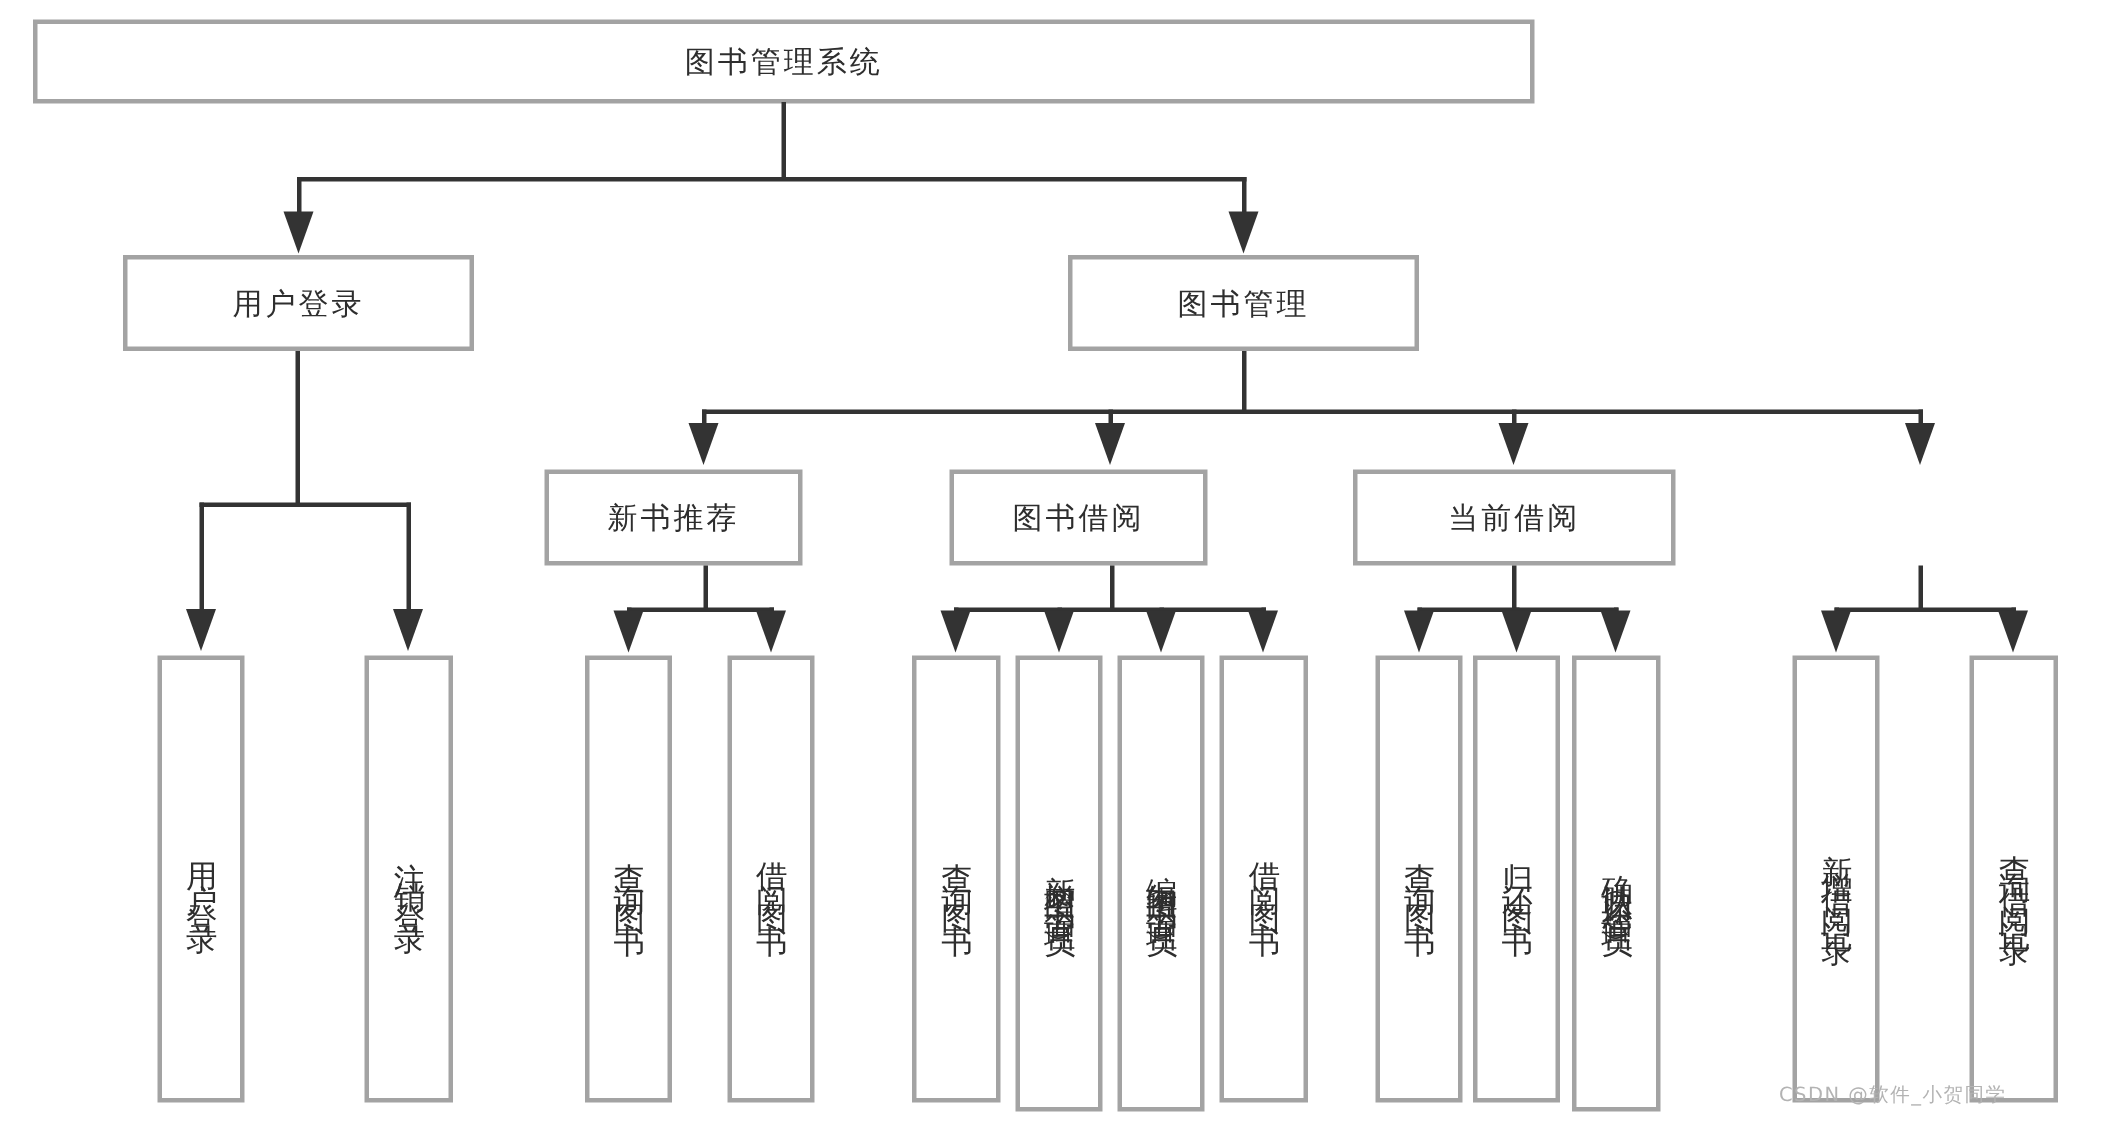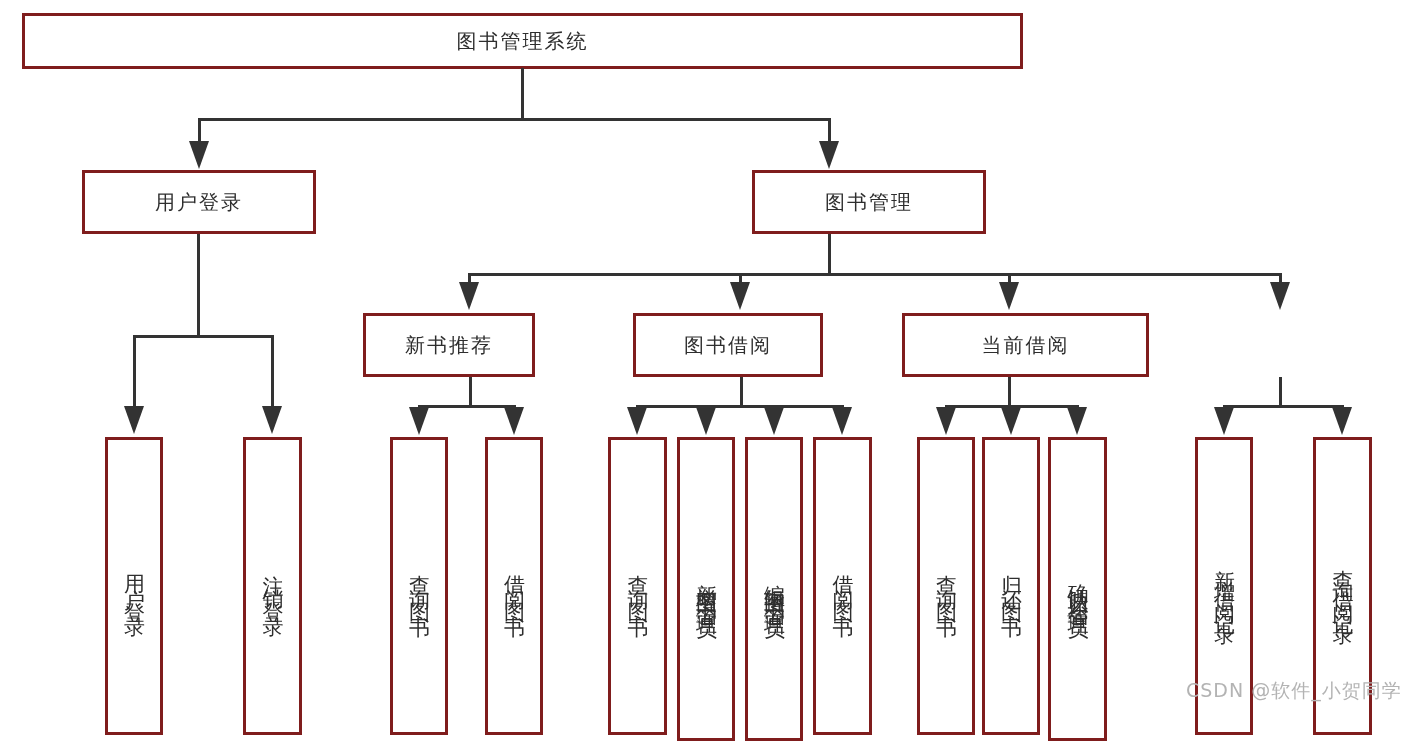--- a/index.html
+++ b/index.html
@@ -1,37 +1,37 @@
 <!DOCTYPE html>
 <html><head>
 <meta charset="utf-8">
 <style>
   html,body{margin:0;padding:0;background:#ffffff;}
   #stage{
     position:relative;width:1405px;height:747px;background:#ffffff;overflow:hidden;
     font-family:"DejaVu Sans","Liberation Sans",sans-serif;color:#2e2e2e;
   }
   .node{
-    position:absolute;box-sizing:border-box;border:3px solid #7f1d1d;background:#ffffff;
+    position:absolute;box-sizing:border-box;border:3px solid #a3a3a3;background:#ffffff;
     display:flex;align-items:center;justify-content:center;
   }
   .node.h{font-size:20px;letter-spacing:2px;}
   .node.v span{writing-mode:vertical-rl;font-size:21px;line-height:1;}
   .s4{letter-spacing:14px;}
   .s6{letter-spacing:11px;}
   .s9{letter-spacing:5px;}
   .vline,.hline{position:absolute;background:#333333;}
   .arrow{
     position:absolute;width:0;height:0;
     border-left:10px solid transparent;border-right:10px solid transparent;
     border-top:28px solid #333333;
   }
   #watermark{
-    position:absolute;left:1186px;top:678px;z-index:5;
-    font-size:19px;letter-spacing:1px;color:#b3b3b3;white-space:nowrap;
+    position:absolute;left:1186px;top:721px;z-index:5;
+    font-size:13px;letter-spacing:1px;color:#b3b3b3;white-space:nowrap;
   }
 </style>
 </head>
 <body>
 
 <div id="stage">
 
   <div class="node h" style="left:22px;top:13px;width:1001px;height:56px">
     <span>图书管理系统</span>
   </div>
@@ -39,21 +39,21 @@
   <div class="vline" style="left:521px;top:68px;width:3px;height:52px"></div>
   <div class="hline" style="left:198px;top:118px;width:633px;height:3px"></div>
   <div class="vline" style="left:198px;top:118px;width:3px;height:28px"></div>
   <div class="arrow" style="left:189px;top:141px"></div>
   <div class="vline" style="left:828px;top:118px;width:3px;height:28px"></div>
   <div class="arrow" style="left:819px;top:141px"></div>
 
   <div class="node h" style="left:82px;top:170px;width:234px;height:64px">
     <span>用户登录</span>
   </div>
-  <div class="node h" style="left:752px;top:170px;width:234px;height:64px">
+  <div class="node h" style="left:712px;top:170px;width:234px;height:64px">
     <span>图书管理</span>
   </div>
 
   <div class="vline" style="left:197px;top:234px;width:3px;height:103px"></div>
   <div class="hline" style="left:133px;top:335px;width:141px;height:3px"></div>
   <div class="vline" style="left:133px;top:335px;width:3px;height:74px"></div>
   <div class="arrow" style="left:124px;top:406px"></div>
   <div class="vline" style="left:271px;top:335px;width:3px;height:74px"></div>
   <div class="arrow" style="left:262px;top:406px"></div>
 
@@ -64,24 +64,24 @@
   <div class="vline" style="left:739px;top:273px;width:3px;height:11px"></div>
   <div class="arrow" style="left:730px;top:282px"></div>
   <div class="vline" style="left:1008px;top:273px;width:3px;height:11px"></div>
   <div class="arrow" style="left:999px;top:282px"></div>
   <div class="vline" style="left:1279px;top:273px;width:3px;height:11px"></div>
   <div class="arrow" style="left:1270px;top:282px"></div>
 
   <div class="node h" style="left:363px;top:313px;width:172px;height:64px">
     <span>新书推荐</span>
   </div>
-  <div class="node h" style="left:633px;top:313px;width:190px;height:64px">
+  <div class="node h" style="left:633px;top:313px;width:172px;height:64px">
     <span>图书借阅</span>
   </div>
-  <div class="node h" style="left:902px;top:313px;width:247px;height:64px">
+  <div class="node h" style="left:902px;top:313px;width:215px;height:64px">
     <span>当前借阅</span>
   </div>
 
   <div class="vline" style="left:469px;top:377px;width:3px;height:30px"></div>
   <div class="hline" style="left:418px;top:405px;width:98px;height:3px"></div>
   <div class="vline" style="left:418px;top:405px;width:3px;height:6px"></div>
   <div class="arrow" style="left:409px;top:407px"></div>
   <div class="vline" style="left:513px;top:405px;width:3px;height:6px"></div>
   <div class="arrow" style="left:504px;top:407px"></div>
 

